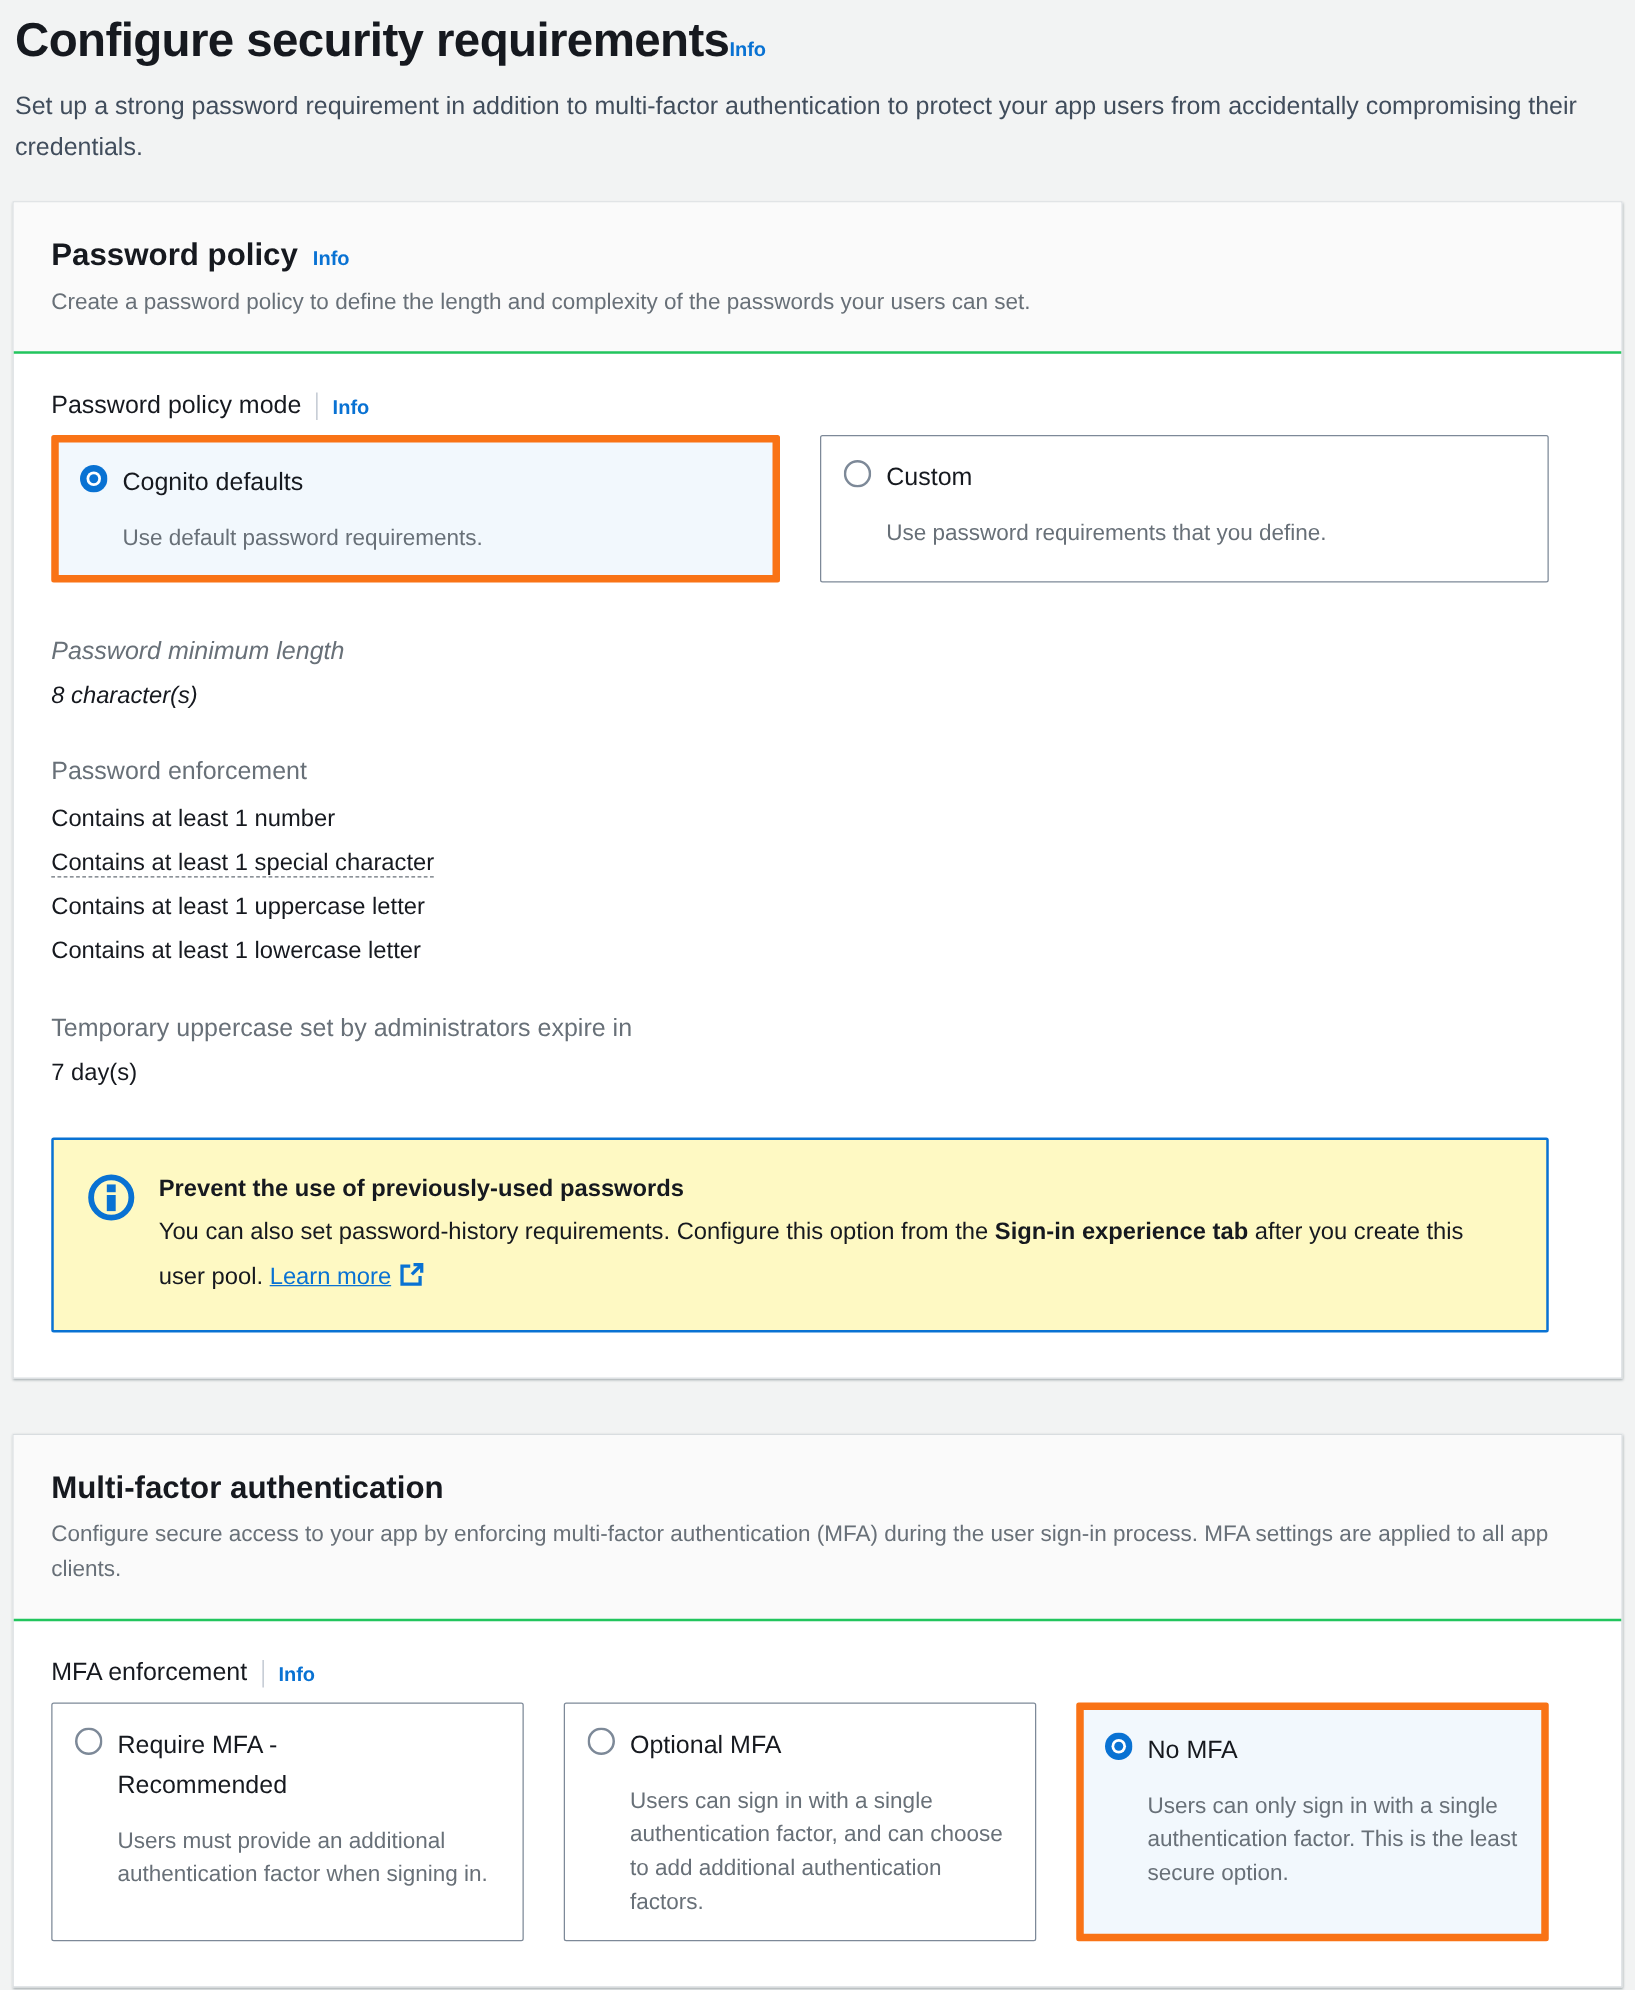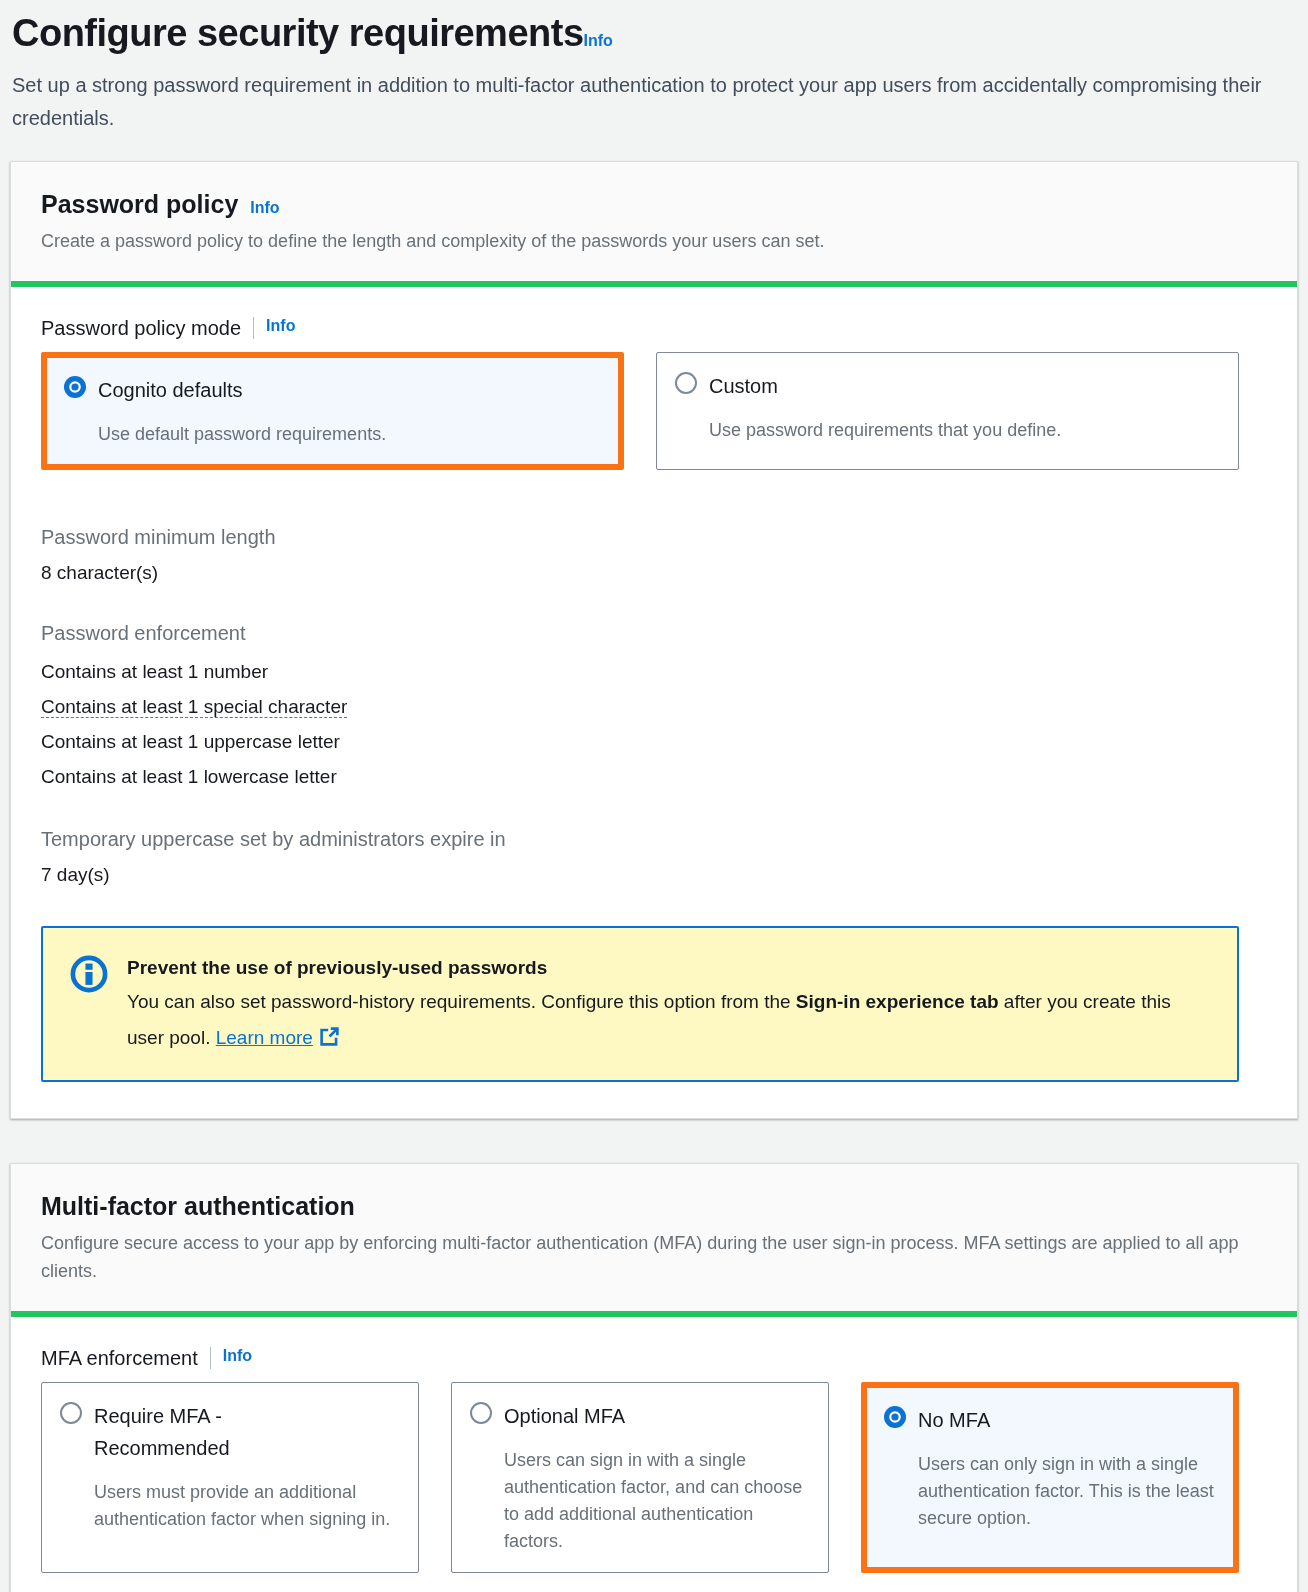--- a/index.html
+++ b/index.html
@@ -21,28 +21,28 @@
   .page-desc { margin-top:14px; font-size:20px; line-height:33px; color:#414d5c; max-width:1260px; }
 
   
   .card {
     background:#fff;
     border:1px solid #d9dde0;
     box-shadow:0 1px 2px 0 rgba(0,28,36,.35);
     margin-top:26px;
   }
   .card + .card { margin-top:44px; }
-  .card-header { background:#fafafa; padding:28px 30px 26px 30px; border-bottom:6px solid #22c55e; }
+  .card-header { background:#fafafa; padding:28px 30px 26px 30px; border-bottom:2px solid #22c55e; }
   .card-title-row { display:flex; align-items:baseline; gap:12px; }
   h2 { font-size:25px; font-weight:700; color:#16191f; }
   .card-desc { margin-top:8px; font-size:18px; line-height:28px; color:#687078; }
   .card-body { padding:30px 30px 36px 30px; }
 
   
-  .field-label-row { display:flex; align-items:flex-start; margin-bottom:12px; }
+  .field-label-row { display:flex; align-items:flex-end; margin-bottom:12px; }
   .field-label { font-size:20px; color:#16191f; }
   .vsep { width:1px; height:22px; background:#b6bec9; margin:0 12px; }
   .small-info { font-size:16px; }
 
   
   .tile-grid { display:grid; gap:32px; margin-right:28px; }
   .grid-2 { grid-template-columns:1fr 1fr; }
   .grid-3 { grid-template-columns:1fr 1fr 1fr; }
   .tile {
     border:1px solid #7d8998;
@@ -56,21 +56,21 @@
     min-height:91px;
   }
   .tile.selected { border:6px solid #f97316; background:#f2f8fd; padding:16px 19px 16px 17px; }
   .radio { flex:0 0 auto; width:22px; height:22px; margin-top:2px; }
   .tile-label { font-size:20px; color:#16191f; line-height:32px; }
   .tile-desc { margin-top:15px; font-size:18px; line-height:27px; color:#687078; }
   .narrow-label { max-width:185px; }
 
   
   .kv { margin-top:30px; }
-  .kv-first { margin-top:52px; }
+  .kv-first { margin-top:40px;font-style:italic; }
   .kv-label { font-size:20px; color:#687078; line-height:30px; }
   .kv-value { margin-top:6px; font-size:19px; color:#16191f; line-height:30px; }
   .req-item { font-size:19px; color:#16191f; line-height:35px; }
   .dashed-tip { border-bottom:1px dashed #687078; cursor:help; }
 
   
   .alert {
     margin-top:36px;
     margin-right:28px;
     border:2px solid #0972d3;

